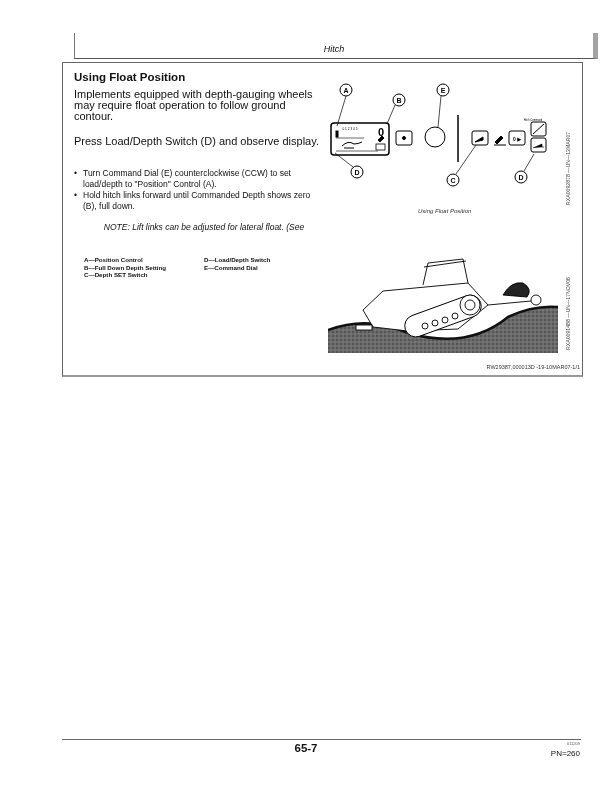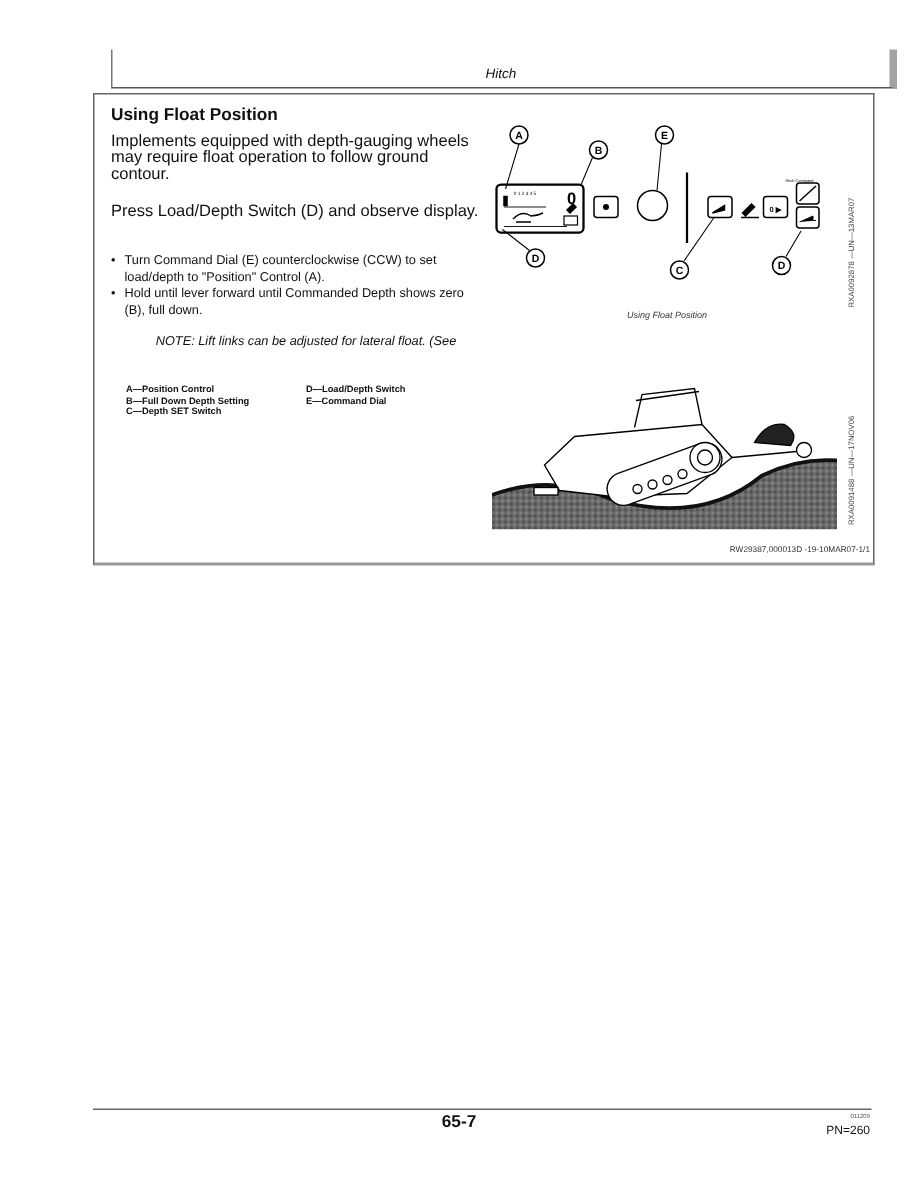--- a/index.html
+++ b/index.html
@@ -51,21 +51,21 @@
 </div>
 
 <div class="box"></div>
 
 <div class="title">Using Float Position</div>
 <div class="p p1">Implements equipped with depth-gauging wheels may require float operation to follow ground contour.</div>
 <div class="p p2">Press Load/Depth Switch (D) and observe display.</div>
 
 <ul class="bullets">
   <li>Turn Command Dial (E) counterclockwise (CCW) to set load/depth to "Position" Control (A).</li>
-  <li>Hold until lever forward until Commanded Depth shows zero (B), full down.</li>
+  <li>Hold hitch links forward until Commanded Depth shows zero (B), full down.</li>
 </ul>
 
 <div class="note">
   <span>NOTE: Lift links can be adjusted for lateral float. (See</span>
 </div>
 
 <div class="legend">
   <div class="col" style="left:0;">
     <div>A—Position Control</div>
     <div>B—Full Down Depth Setting</div>

